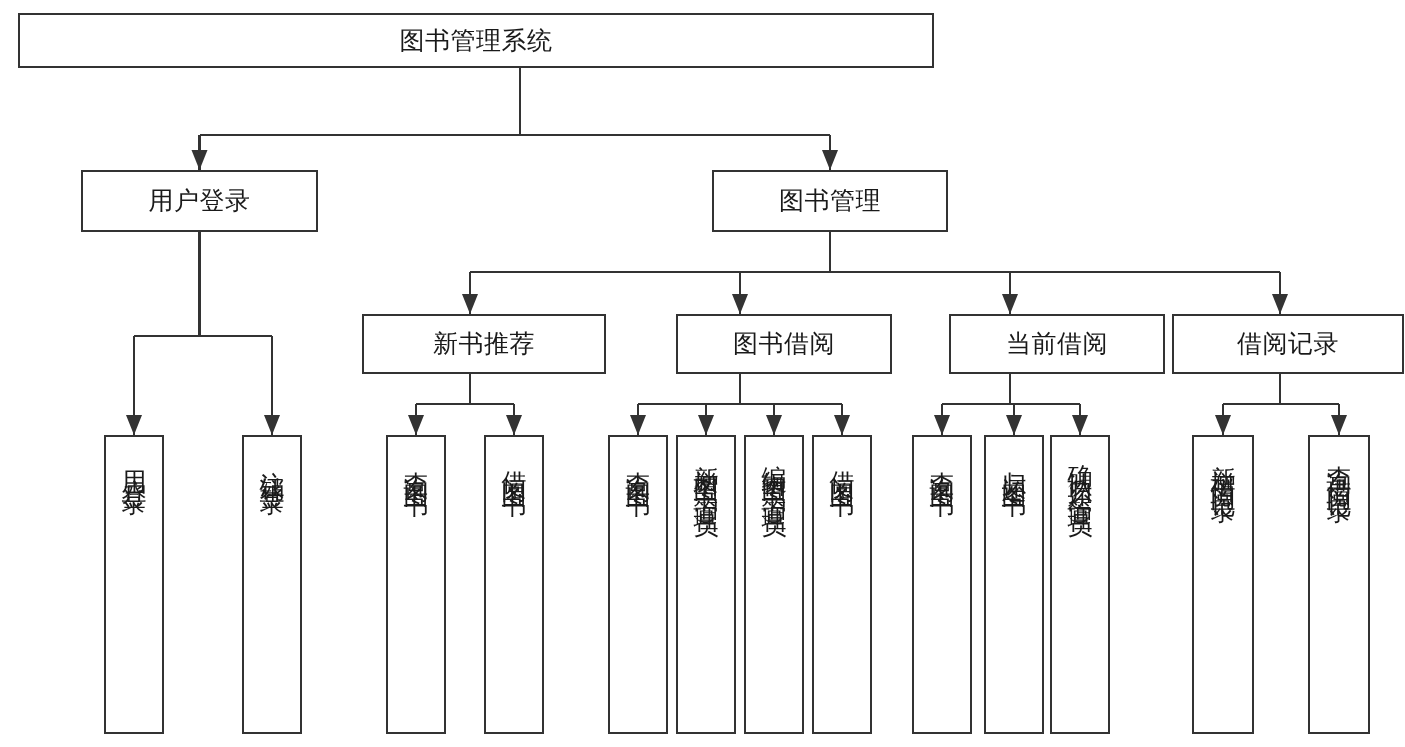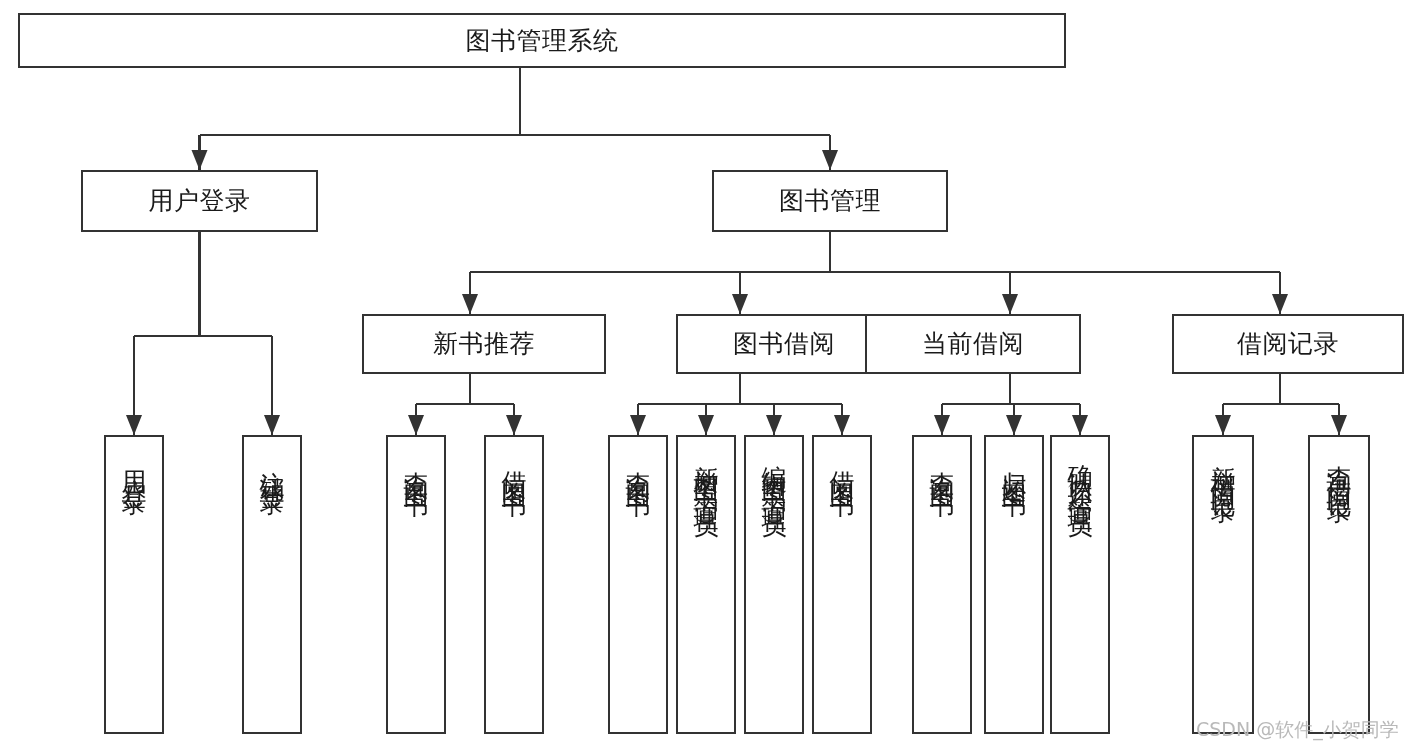--- a/index.html
+++ b/index.html
@@ -127,36 +127,36 @@
       <line x1="1080" y1="404" x2="1080" y2="435" stroke="#333333" stroke-width="2.6" shape-rendering="crispEdges"></line>
       <polygon points="1072,415 1088,415 1080,435" fill="#333333"></polygon>
       <line x1="1280" y1="374" x2="1280" y2="404" stroke="#333333" stroke-width="2.6" shape-rendering="crispEdges"></line>
       <line x1="1223" y1="404" x2="1339" y2="404" stroke="#333333" stroke-width="2.6" shape-rendering="crispEdges"></line>
       <line x1="1223" y1="404" x2="1223" y2="435" stroke="#333333" stroke-width="2.6" shape-rendering="crispEdges"></line>
       <polygon points="1215,415 1231,415 1223,435" fill="#333333"></polygon>
       <line x1="1339" y1="404" x2="1339" y2="435" stroke="#333333" stroke-width="2.6" shape-rendering="crispEdges"></line>
       <polygon points="1331,415 1347,415 1339,435" fill="#333333"></polygon>
     </svg>
   <div id="nodes">
-      <div class="node horiz root" style="left: 18px; top: 13px; width: 1048px; height: 55px; border-color: rgb(51, 51, 51); background: rgb(255, 255, 255);">
+      <div class="node horiz root" style="left: 18px; top: 13px; width: 916px; height: 55px; border-color: rgb(51, 51, 51); background: rgb(255, 255, 255);">
         <span class="label" style="color: rgb(26, 26, 26);">图书管理系统</span>
       </div>
       <div class="node horiz" style="left: 81px; top: 170px; width: 237px; height: 62px; border-color: rgb(51, 51, 51); background: rgb(255, 255, 255);">
         <span class="label" style="color: rgb(26, 26, 26);">用户登录</span>
       </div>
       <div class="node horiz" style="left: 712px; top: 170px; width: 236px; height: 62px; border-color: rgb(51, 51, 51); background: rgb(255, 255, 255); align-items: center;">
         <span class="label" style="color: rgb(26, 26, 26);">图书管理</span>
       </div>
       <div class="node horiz" style="left: 362px; top: 314px; width: 244px; height: 60px; border-color: rgb(51, 51, 51); background: rgb(255, 255, 255);">
         <span class="label" style="color: rgb(26, 26, 26);">新书推荐</span>
       </div>
       <div class="node horiz" style="left: 632px; top: 314px; width: 216px; height: 60px; border-color: rgb(51, 51, 51); background: rgb(255, 255, 255); margin-left: 44px;">
         <span class="label" style="color: rgb(26, 26, 26);">图书借阅</span>
       </div>
-      <div class="node horiz" style="left: 865px; top: 314px; width: 216px; height: 60px; border-color: rgb(51, 51, 51); background: rgb(255, 255, 255);">
+      <div class="node horiz" style="left: 949px; top: 314px; width: 216px; height: 60px; border-color: rgb(51, 51, 51); background: rgb(255, 255, 255);">
         <span class="label" style="color: rgb(26, 26, 26);">当前借阅</span>
       </div>
       <div class="node horiz" style="left: 1172px; top: 314px; width: 232px; height: 60px; border-color: rgb(51, 51, 51); background: rgb(255, 255, 255);">
         <span class="label" style="color: rgb(26, 26, 26);">借阅记录</span>
       </div>
       <div class="node vert" style="left: 104px; top: 435px; width: 60px; height: 299px; border-color: rgb(51, 51, 51); background: rgb(255, 255, 255);">
         <span class="label" style="color: rgb(26, 26, 26);">用户登录</span>
       </div>
       <div class="node vert" style="left: 242px; top: 435px; width: 60px; height: 299px; border-color: rgb(51, 51, 51); background: rgb(255, 255, 255);">
         <span class="label" style="color: rgb(26, 26, 26);">注销登录</span>
@@ -188,14 +188,13 @@
       <div class="node vert tall-text" style="left: 1050px; top: 435px; width: 60px; height: 299px; border-color: rgb(51, 51, 51); background: rgb(255, 255, 255);">
         <span class="label" style="color: rgb(26, 26, 26);">确认归还（管理员）</span>
       </div>
       <div class="node vert tall-text" style="left: 1192px; top: 435px; width: 62px; height: 299px; border-color: rgb(51, 51, 51); background: rgb(255, 255, 255);">
         <span class="label" style="color: rgb(26, 26, 26);">新增借阅记录</span>
       </div>
       <div class="node vert tall-text" style="left: 1308px; top: 435px; width: 62px; height: 299px; border-color: rgb(51, 51, 51); background: rgb(255, 255, 255);">
         <span class="label" style="color: rgb(26, 26, 26);">查询借阅记录</span>
       </div>
     </div>
-  <div class="watermark" style="left: 1196px; top: 717px; color: rgb(185, 185, 185);">CSDN @软件_小贺同学</div>
 </div>
 
 </body></html>

